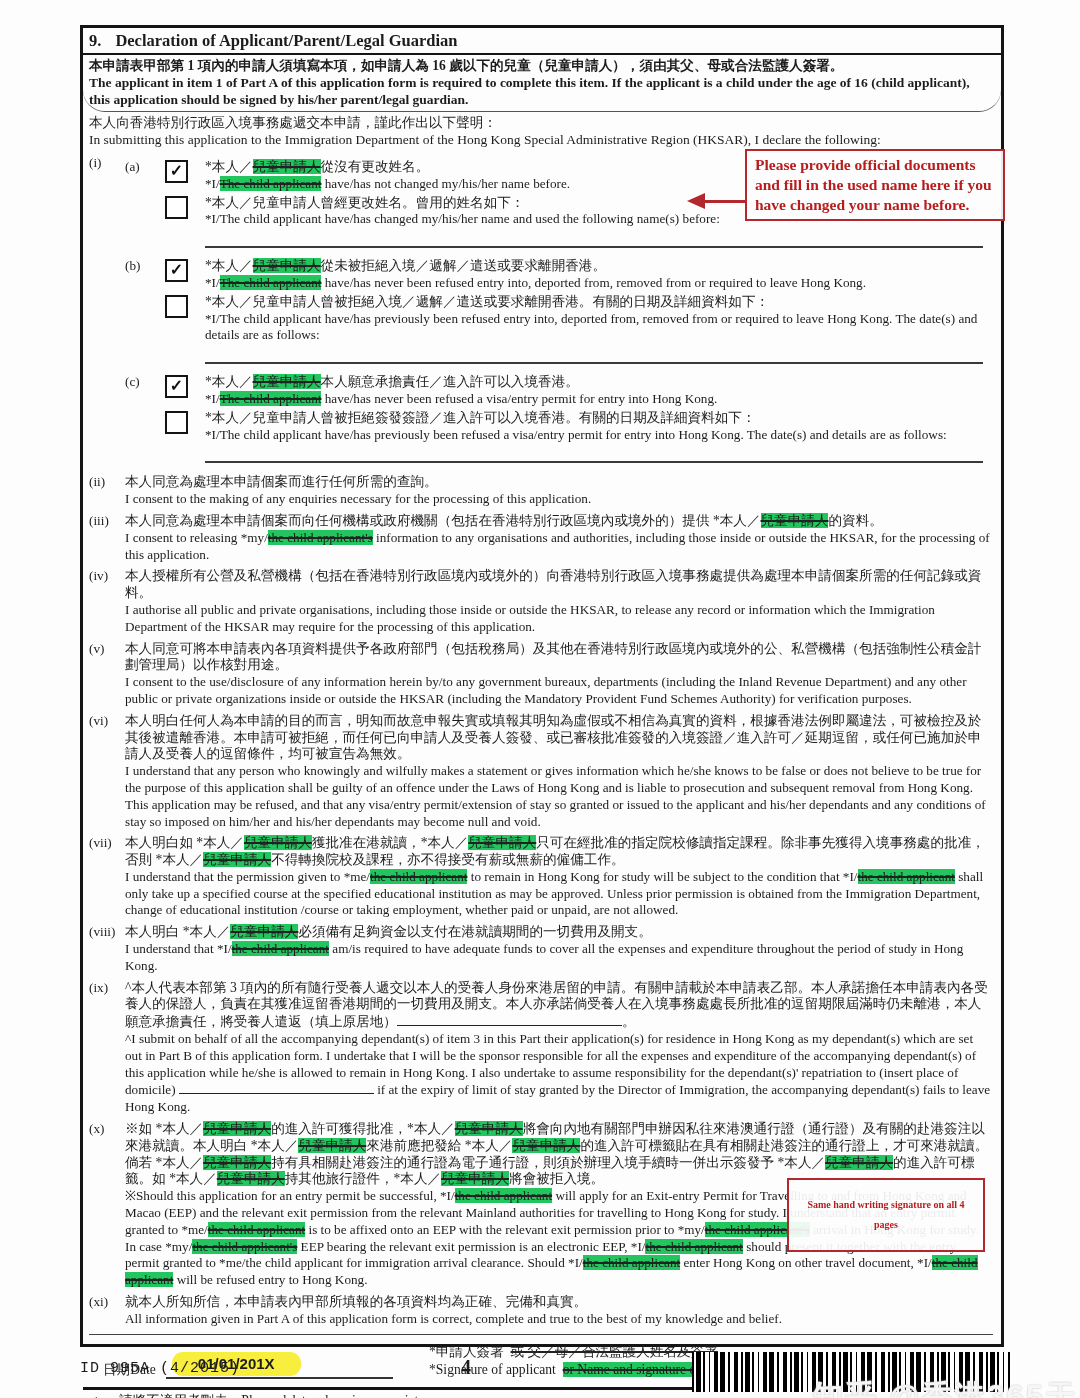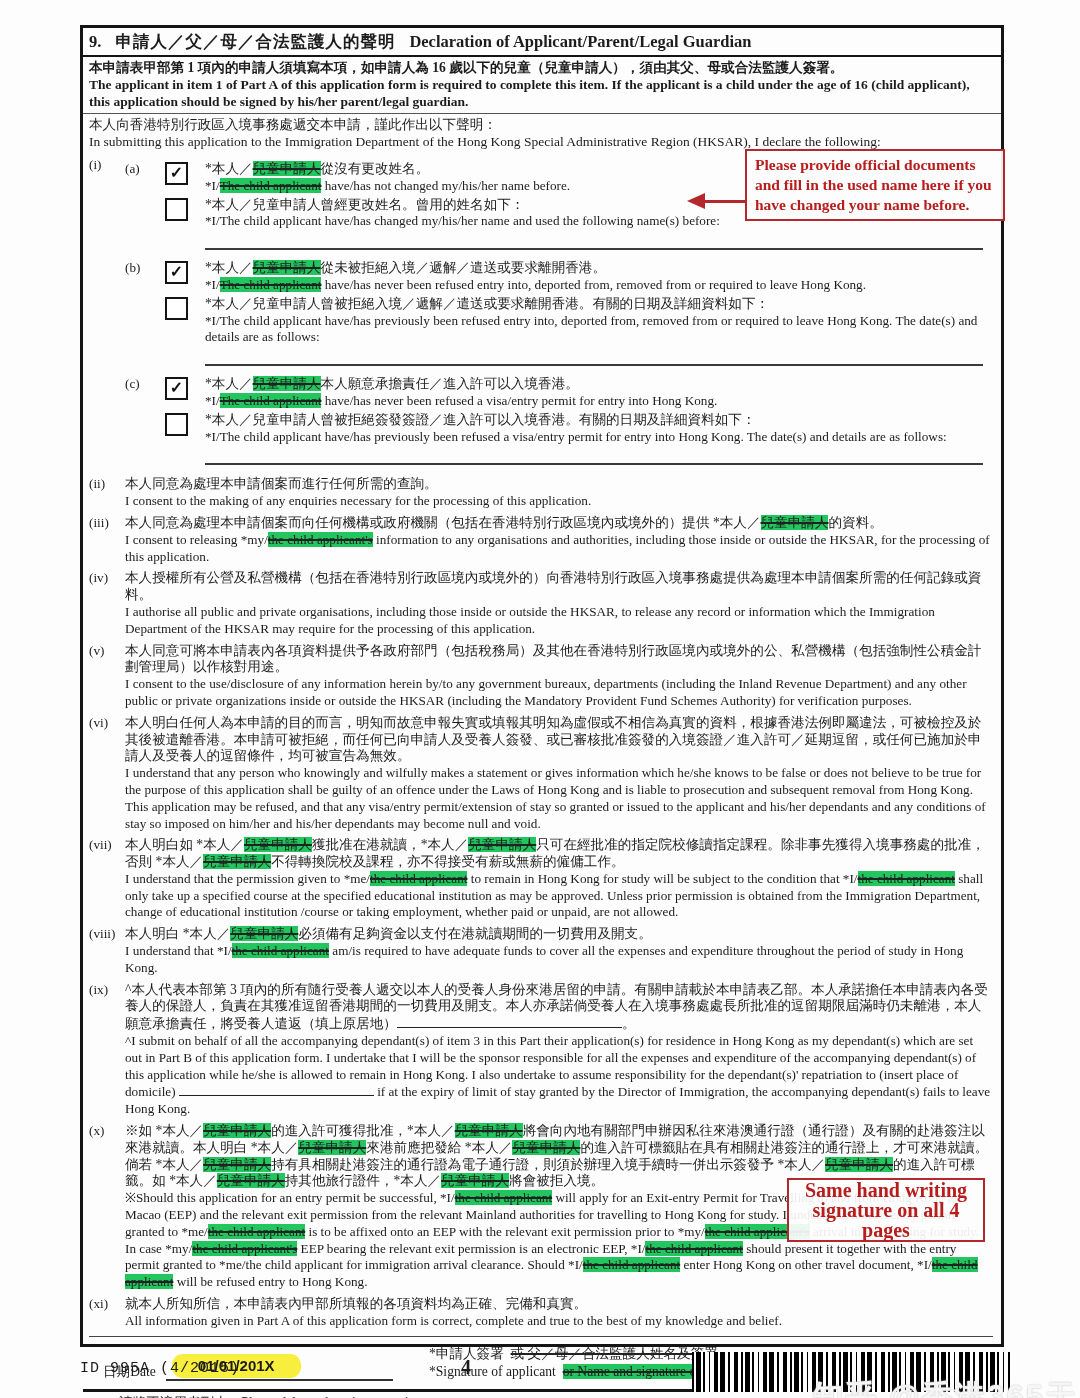--- a/index.html
+++ b/index.html
@@ -4,21 +4,21 @@
 <style>
   html,body{margin:0;padding:0;background:#fdfdfd;}
   .page{position:relative;width:1080px;height:1398px;background:#fdfdfd;overflow:hidden;
         font-family:"Liberation Serif","DejaVu Serif",serif;color:#1c1c1c;}
   .form{position:absolute;left:80px;top:25px;width:924px;height:1322px;box-sizing:border-box;
         border:3px solid #141414;background:#fdfdfd;display:flex;flex-direction:column;}
   
   .hdr-row{display:flex;align-items:baseline;gap:14px;padding:3px 8px 2px 6px;
            border-bottom:2px solid #141414;font-weight:bold;font-size:16.5px;}
   .hdr-row .hzh{letter-spacing:1px;}
-  .intro-bold{padding:2px 8px 3px 6px;border-bottom:1.5px solid #555;font-weight:bold;font-size:13.5px;line-height:17px;}
+  .intro-bold{padding:2px 8px 3px 6px;border-bottom:1.5px solid #555;font-weight:bold;font-size:13.5px;line-height:17px;border-radius:22px;}
   .decl-intro{padding:2px 8px 2px 6px;border-bottom:none;font-size:13.5px;line-height:17px;}
   
   .body-wrap{padding:0 8px 0 6px;flex:1 1 auto;display:flex;flex-direction:column;}
   .item{display:flex;margin:5px 0 0 0;font-size:13.2px;line-height:16.8px;}
   .inum{flex:0 0 36px;}
   .ibody{flex:1 1 auto;}
   .seg{margin:0;}
   .zh{font-size:13.6px;}
   
   .sub{display:flex;margin:4px 0 0 0;}
@@ -45,21 +45,21 @@
   .sig-zh,.sig-en{white-space:nowrap;}
   
   .footnotes{margin-top:auto;border-top:3px solid #141414;padding:3px 8px 4px 10px;font-size:13px;line-height:16.5px;}
   .fn-row{display:flex;}
   .fn-marker{flex:0 0 26px;text-align:left;}
   .fn-body{flex:1 1 auto;}
   
   .rednote{position:absolute;border:2px solid #b3282d;color:#b91c1c;font-weight:bold;background:rgba(253,253,253,.92);
            font-size:15.5px;line-height:20px;padding:4px 8px;box-sizing:border-box;}
   .rn1{left:662px;top:121px;width:260px;}
-  .rn2{left:704px;top:1150px;width:198px;height:64px;display:flex;align-items:center;text-align:center;font-size:20px;}
+  .rn2{left:704px;top:1150px;width:198px;height:74px;display:flex;align-items:center;text-align:center;font-size:10px;}
   .arrow-line{position:absolute;left:622px;top:172px;width:42px;height:3px;background:#b3282d;}
   .arrow-head{position:absolute;left:604px;top:165px;width:0;height:0;
               border-top:8px solid transparent;border-bottom:8px solid transparent;border-right:18px solid #b3282d;}
   
   .footer{position:absolute;left:80px;top:1352px;width:930px;display:flex;align-items:flex-start;}
   .form-id{font-family:"Liberation Mono","DejaVu Sans Mono",monospace;font-size:15px;letter-spacing:1px;padding-top:8px;}
   .page-num{flex:1 1 auto;text-align:center;font-size:20px;font-weight:bold;padding-top:4px;}
   .barcode{flex:0 0 318px;height:40px;background:
      repeating-linear-gradient(90deg,#000 0 2px,#fff 2px 4px,#000 4px 9px,#fff 9px 11px,#000 11px 13px,
      #fff 13px 17px,#000 17px 18px,#fff 18px 22px,#000 22px 26px,#fff 26px 28px,#000 28px 33px,
@@ -69,21 +69,20 @@
              text-shadow:0 0 1px #c9c9c9,0 0 2px #d6d6d6;letter-spacing:2px;white-space:nowrap;padding-left:39px;}
 </style>
 </head>
 <body>
 
 <div class="page">
   <div class="form">
 
     <div class="hdr-row">
       <span>9.</span>
-      <span class="hzh">申請人／父／母／合法監護人的聲明</span>
       <span class="hen">Declaration of Applicant/Parent/Legal Guardian</span>
     </div>
 
     <div class="intro-bold">
       <div class="zh">本申請表甲部第 1 項內的申請人須填寫本項，如申請人為 16 歲以下的兒童（兒童申請人），須由其父、母或合法監護人簽署。</div>
       <div>The applicant in item 1 of Part A of this application form is required to complete this item.   If the applicant is a child under the age of 16 (child applicant), this application should be signed by his/her parent/legal guardian.</div>
     </div>
 
     <div class="decl-intro">
       <div class="zh">本人向香港特別行政區入境事務處遞交本申請，謹此作出以下聲明：</div>

